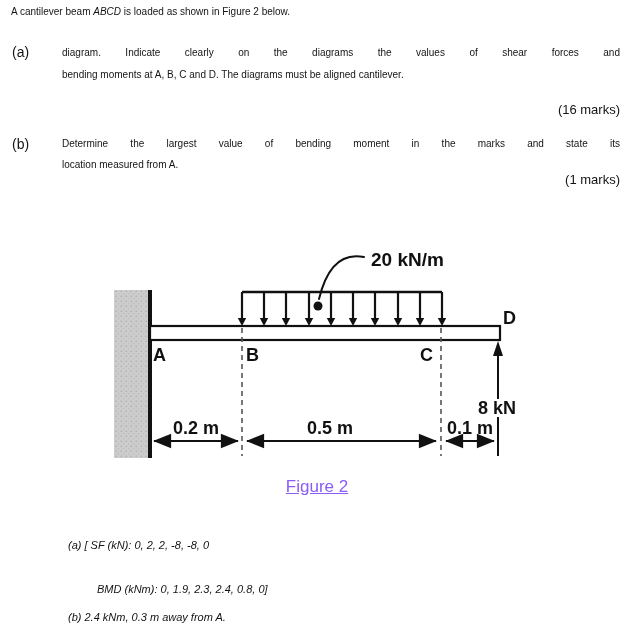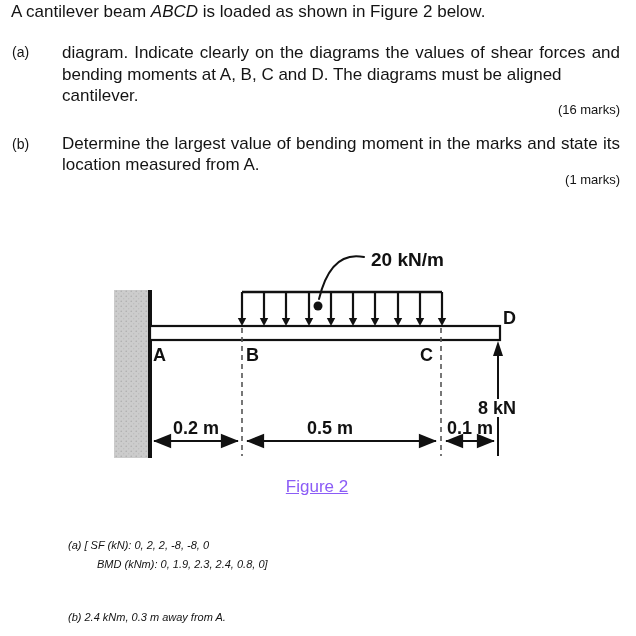--- a/index.html
+++ b/index.html
@@ -1,21 +1,21 @@
 <!DOCTYPE html>
 <html><head>
 <meta charset="utf-8">
 <style>
   html,body{margin:0;padding:0;background:#ffffff;}
   #page{
     position:relative;width:636px;height:636px;overflow:hidden;background:#ffffff;
     font-family:"Liberation Sans","DejaVu Sans",sans-serif;color:#111;
   }
   .abs{position:absolute;}
-  .body-text{font-size:17px;line-height:21.5px;color:#141414;}
+  .body-text{font-size:10px;line-height:21.5px;color:#141414;}
   .just{text-align:justify;text-align-last:justify;}
   .marks{font-size:13px;line-height:21.5px;text-align:right;color:#141414;}
   .qlabel{font-size:14px;line-height:21.5px;color:#141414;}
   .italic{font-style:italic;}
   .answer{font-size:11px;line-height:19px;font-style:italic;color:#141414;white-space:nowrap;}
   .caption{font-size:17px;color:#8b5cf6;text-decoration:underline;text-align:center;}
   svg text{font-family:"Liberation Sans","DejaVu Sans",sans-serif;}
   .figlabel{font-size:18px;font-weight:bold;fill:#111;}
   .loadlabel{font-size:19px;font-weight:bold;fill:#111;}
 </style>
@@ -104,16 +104,16 @@
       <line x1="446" y1="441" x2="494" y2="441" stroke="#111" stroke-width="1.8" marker-start="url(#dimarr)" marker-end="url(#dimarr)"></line>
       <text x="196" y="434" text-anchor="middle" class="figlabel">0.2 m</text>
       <text x="330" y="434" text-anchor="middle" class="figlabel">0.5 m</text>
       <text x="470" y="434" text-anchor="middle" class="figlabel">0.1 m</text>
     </g>
   </svg>
 
   <div class="abs caption" style="left:247px;top:477px;width:140px;">Figure 2</div>
 
   <div class="abs answer" style="left:68px;top:536px;">(a) [ SF (kN): 0, 2, 2, -8, -8, 0</div>
-  <div class="abs answer" style="left:97px;top:555px;font-style:italic;">BMD (kNm): 0, 1.9, 2.3, 2.4, 0.8, 0]</div>
+  <div class="abs answer" style="left:97px;top:580px;font-style:italic;">BMD (kNm): 0, 1.9, 2.3, 2.4, 0.8, 0]</div>
   <div class="abs answer" style="left:68px;top:608px;">(b) 2.4 kNm, 0.3 m away from A.</div>
 
 </div>
 
 </body></html>

